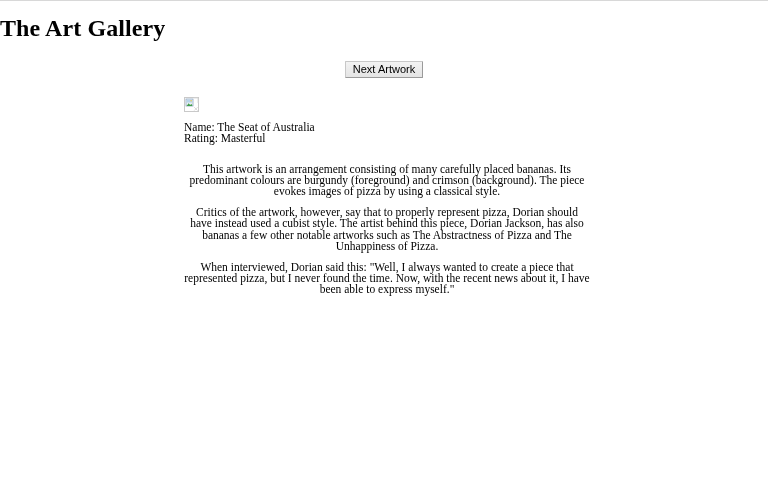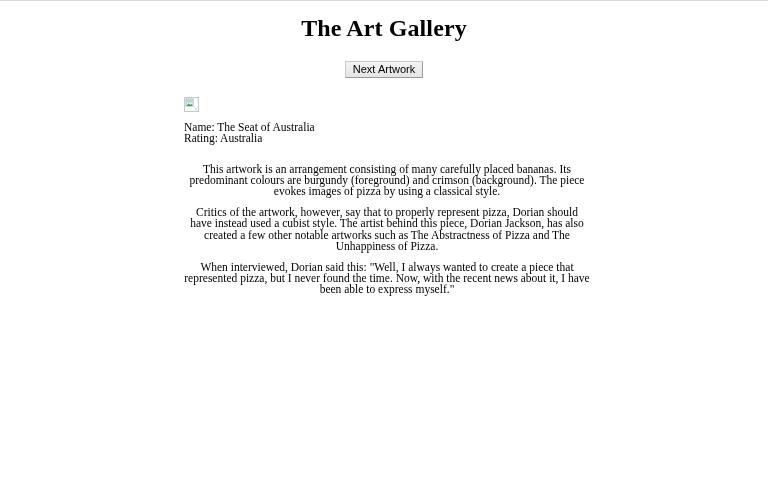--- a/index.html
+++ b/index.html
@@ -18,21 +18,20 @@
   }
 
   .page {
     padding: 0;
   }
 
   
   .gallery-title {
     font-size: 24px;
     font-weight: bold;
-    text-align: center;
     margin: 13px 0 0 0;
     line-height: 28px;
     letter-spacing: 0.1px;
   }
 
   
   .button-row {
     text-align: center;
     margin-top: 17px;
     text-decoration: underline;
@@ -117,25 +116,25 @@
         <rect x="2.6" y="2.6" width="5.8" height="3" fill="#b8d4ea"></rect>
         <path d="M2.6 9 L4.6 6.2 L6.2 8 L7.4 6.8 L8.4 9 Z" fill="#3f9e49"></path>
         <circle cx="7.1" cy="3.7" r="0.8" fill="#f2d14b"></circle>
         <path d="M9.5 1 L14 1 L14 6" fill="none" stroke="#d5d5d5" stroke-width="0.8"></path>
         <path d="M10.2 10.2 L13.6 13.6 M13.6 10.2 L10.2 13.6" stroke="#d0d0d0" stroke-width="0.8"></path>
       </svg>
     </span>
 
     <div class="metadata">
       <p class="meta-line">Name: The Seat of Australia</p>
-      <p class="meta-line">Rating: Australia</p>
+      <p class="meta-line">Rating: Masterful</p>
     </div>
 
     <div class="metadata-spacer"></div>
 
     <p class="body-paragraph spaced">This artwork is an arrangement consisting of many carefully placed bananas. Its predominant colours are burgundy (foreground) and crimson (background). The piece evokes images of pizza by using a classical style.</p>
 
-    <p class="body-paragraph spaced">Critics of the artwork, however, say that to properly represent pizza, Dorian should have instead used a cubist style. The artist behind this piece, Dorian Jackson, has also created a few other notable artworks such as The Abstractness of Pizza and The Unhappiness of Pizza.</p>
+    <p class="body-paragraph spaced">Critics of the artwork, however, say that to properly represent pizza, Dorian should have instead used a cubist style. The artist behind this piece, Dorian Jackson, has also bananas a few other notable artworks such as The Abstractness of Pizza and The Unhappiness of Pizza.</p>
 
     <p class="body-paragraph spaced">When interviewed, Dorian said this: "Well, I always wanted to create a piece that represented pizza, but I never found the time. Now, with the recent news about it, I have been able to express myself."</p>
 
   </div>
 </div>
 
 </body></html>

